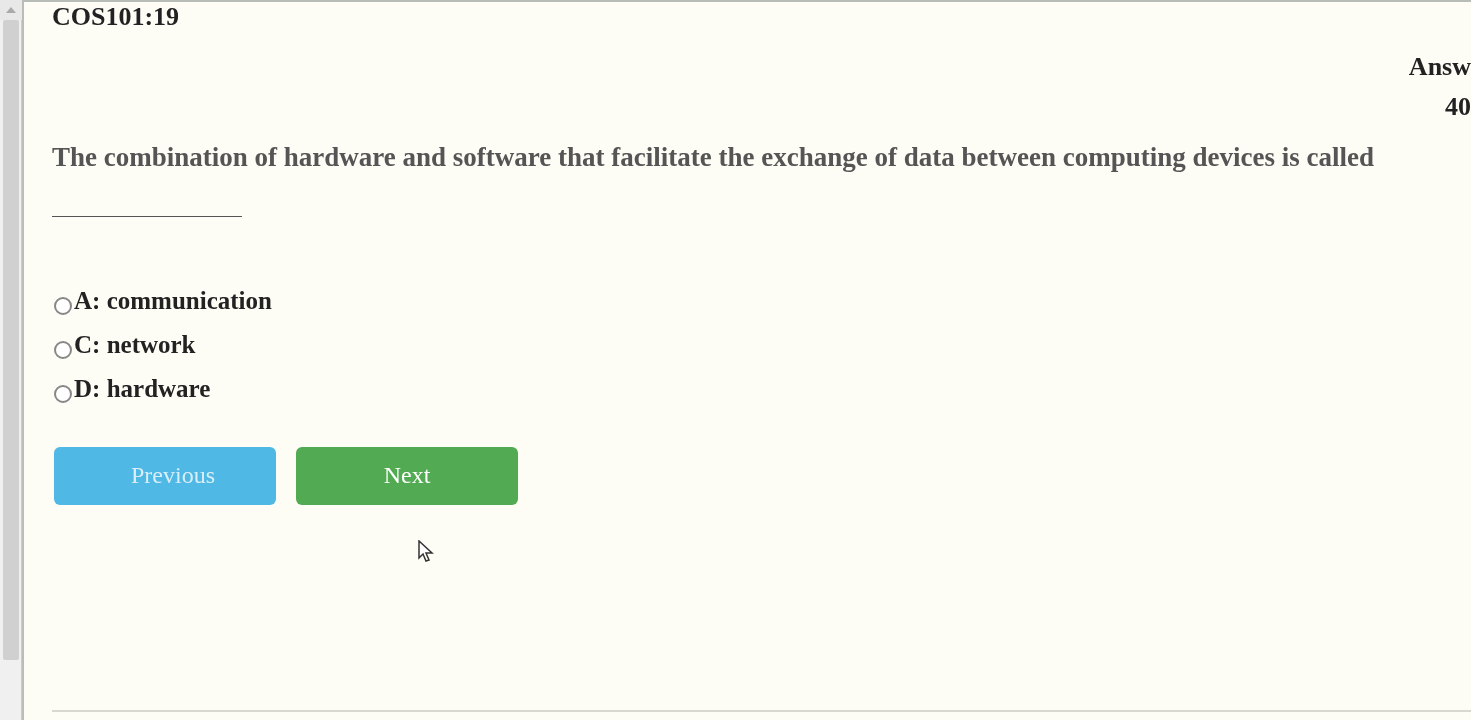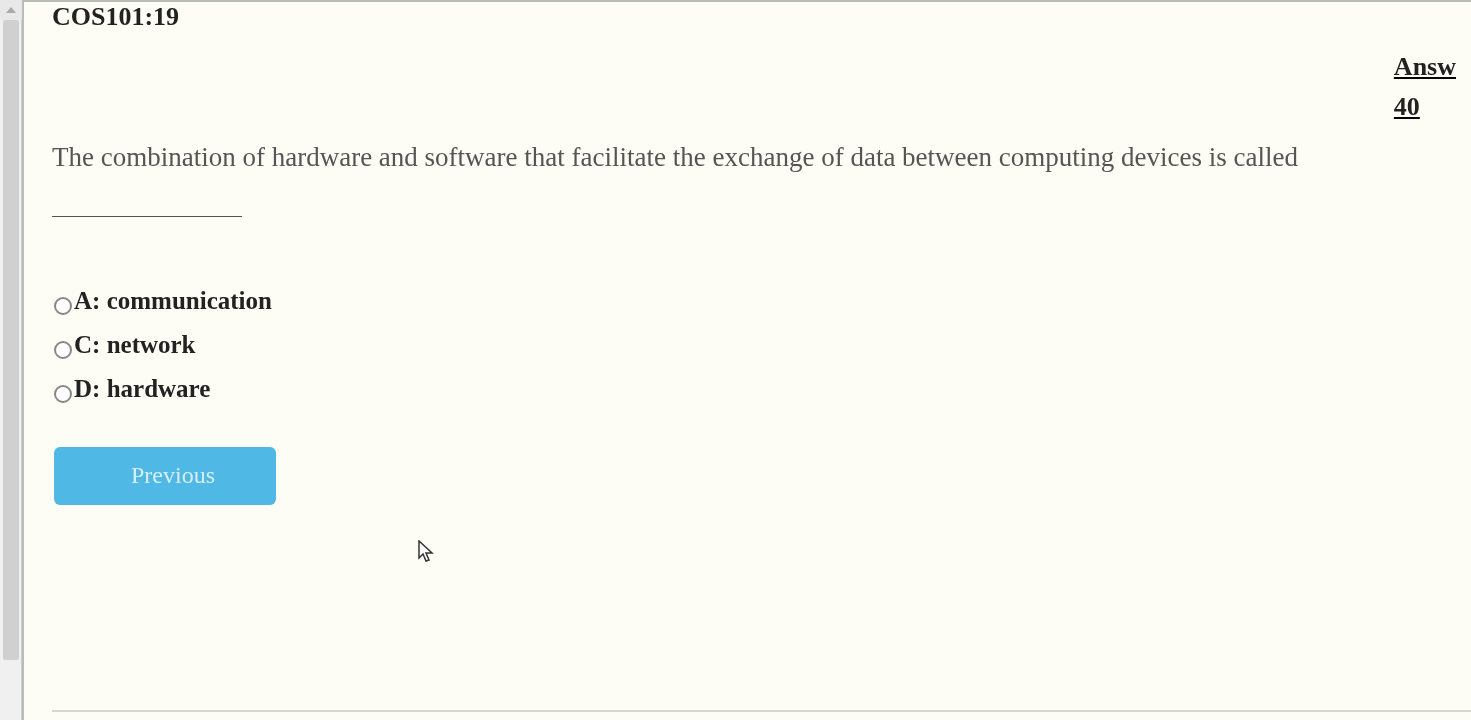--- a/index.html
+++ b/index.html
@@ -50,24 +50,23 @@
     }
     .content {
       flex: 1;
       padding: 0;
       position: relative;
       background: #fdfdf6;
       border-top: 2px solid #b8bdb8;
     }
     .top-right-info {
       position: absolute;
-      right: 15px;
+      right: 0;
       top: 50px;
-      text-align: left;
-      text-decoration: underline;
+      text-align: right;
     }
     .answ-label {
       font-size: 26px;
       font-weight: bold;
       color: #222;
       display: block;
     }
     .answ-count {
       font-size: 26px;
       font-weight: bold;
@@ -80,21 +79,21 @@
       font-weight: bold;
       color: #222;
       margin-left: 22px;
     }
     .question-text {
       font-size: 27px;
       color: #555;
       margin-left: 22px;
       margin-top: 100px;
       line-height: 1.9;
-      font-weight: normal;
+      font-weight: bold;
     }
     .blank-line {
       display: inline-block;
       width: 190px;
       border-bottom: 1.5px solid #555;
       vertical-align: baseline;
       margin-top: 0;
     }
     .options {
       margin-left: 24px;
@@ -200,20 +199,21 @@
       <span class="option-label">C: network</span>
     </div>
     <div class="option-row">
       <div class="radio"></div>
       <span class="option-label">D: hardware</span>
     </div>
   </div>
 
   <div class="button-row">
     <button class="btn btn-previous">Previous</button>
+    <button class="btn btn-next">Next</button>
   </div>
 
   <div class="cursor-pointer">
     <svg width="18" height="24" viewBox="0 0 18 24">
       <path d="M1 1 L1 18 L5 14 L8 21 L11 20 L8 13 L14 13 Z" fill="#fff" stroke="#333" stroke-width="1.5"></path>
     </svg>
   </div>
 
   <div class="bottom-border"></div>
 

